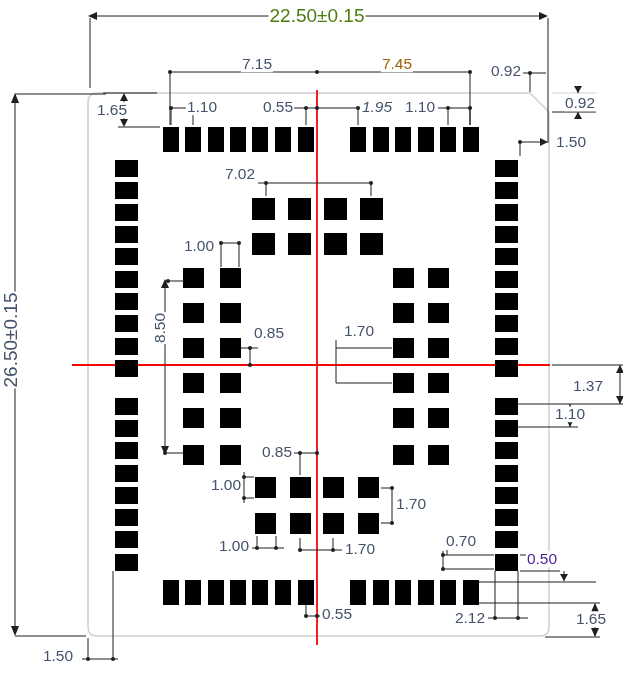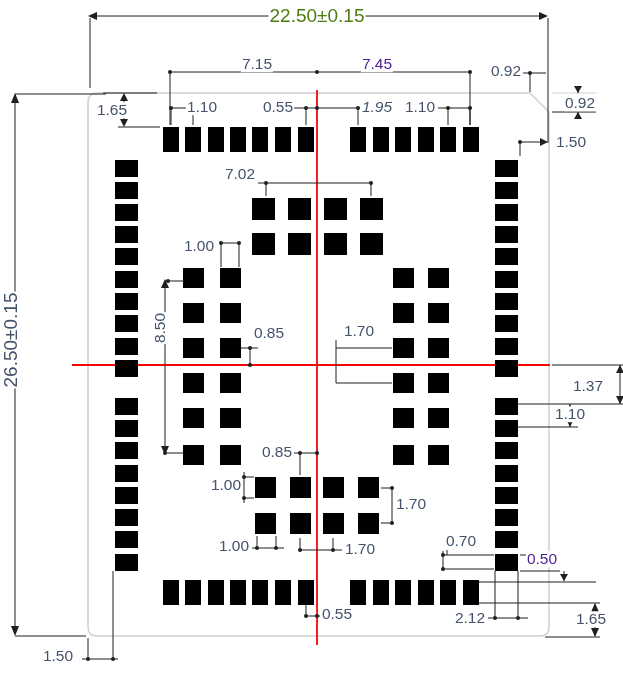--- a/index.html
+++ b/index.html
@@ -216,21 +216,21 @@
         <circle cx="518" cy="618" r="2" fill="#1f1f1f"></circle>
         <circle cx="88" cy="659" r="2" fill="#1f1f1f"></circle>
         <circle cx="113" cy="659" r="2" fill="#1f1f1f"></circle>
       </g>
   </svg>
 
   <div id="labels-layer">
       <div class="dim-label big" style="left: 317px; top: 15px; color: #4d7c0f; transform: translate(-50%, -50%);">22.50±0.15</div>
       <div class="dim-label big" style="left: 10px; top: 340px; color: rgb(68, 83, 107); transform: translate(-50%, -50%) rotate(-90deg);">26.50±0.15</div>
       <div class="dim-label" style="left: 257px; top: 64px; color: rgb(68, 83, 107); transform: translate(-50%, -50%);">7.15</div>
-      <div class="dim-label" style="left: 377px; top: 64px; color: #4c1d95; transform: translate(-50%, -50%);">7.45</div>
+      <div class="dim-label" style="left: 397px; top: 64px; color: #a16207; transform: translate(-50%, -50%);">7.45</div>
       <div class="dim-label" style="left: 506px; top: 71px; color: rgb(68, 83, 107); transform: translate(-50%, -50%);">0.92</div>
       <div class="dim-label" style="left: 580px; top: 103px; color: rgb(68, 83, 107); transform: translate(-50%, -50%);">0.92</div>
       <div class="dim-label" style="left: 112px; top: 110px; color: rgb(68, 83, 107); transform: translate(-50%, -50%);">1.65</div>
       <div class="dim-label" style="left: 202px; top: 107px; color: rgb(68, 83, 107); transform: translate(-50%, -50%);">1.10</div>
       <div class="dim-label" style="left: 278px; top: 107px; color: rgb(68, 83, 107); transform: translate(-50%, -50%);">0.55</div>
       <div class="dim-label" style="left: 377px; top: 107px; color: rgb(68, 83, 107); transform: translate(-50%, -50%); font-style: italic;">1.95</div>
       <div class="dim-label" style="left: 420px; top: 107px; color: rgb(68, 83, 107); transform: translate(-50%, -50%);">1.10</div>
       <div class="dim-label" style="left: 571px; top: 142px; color: rgb(68, 83, 107); transform: translate(-50%, -50%);">1.50</div>
       <div class="dim-label" style="left: 240px; top: 174px; color: rgb(68, 83, 107); transform: translate(-50%, -50%);">7.02</div>
       <div class="dim-label" style="left: 199px; top: 246px; color: rgb(68, 83, 107); transform: translate(-50%, -50%);">1.00</div>

